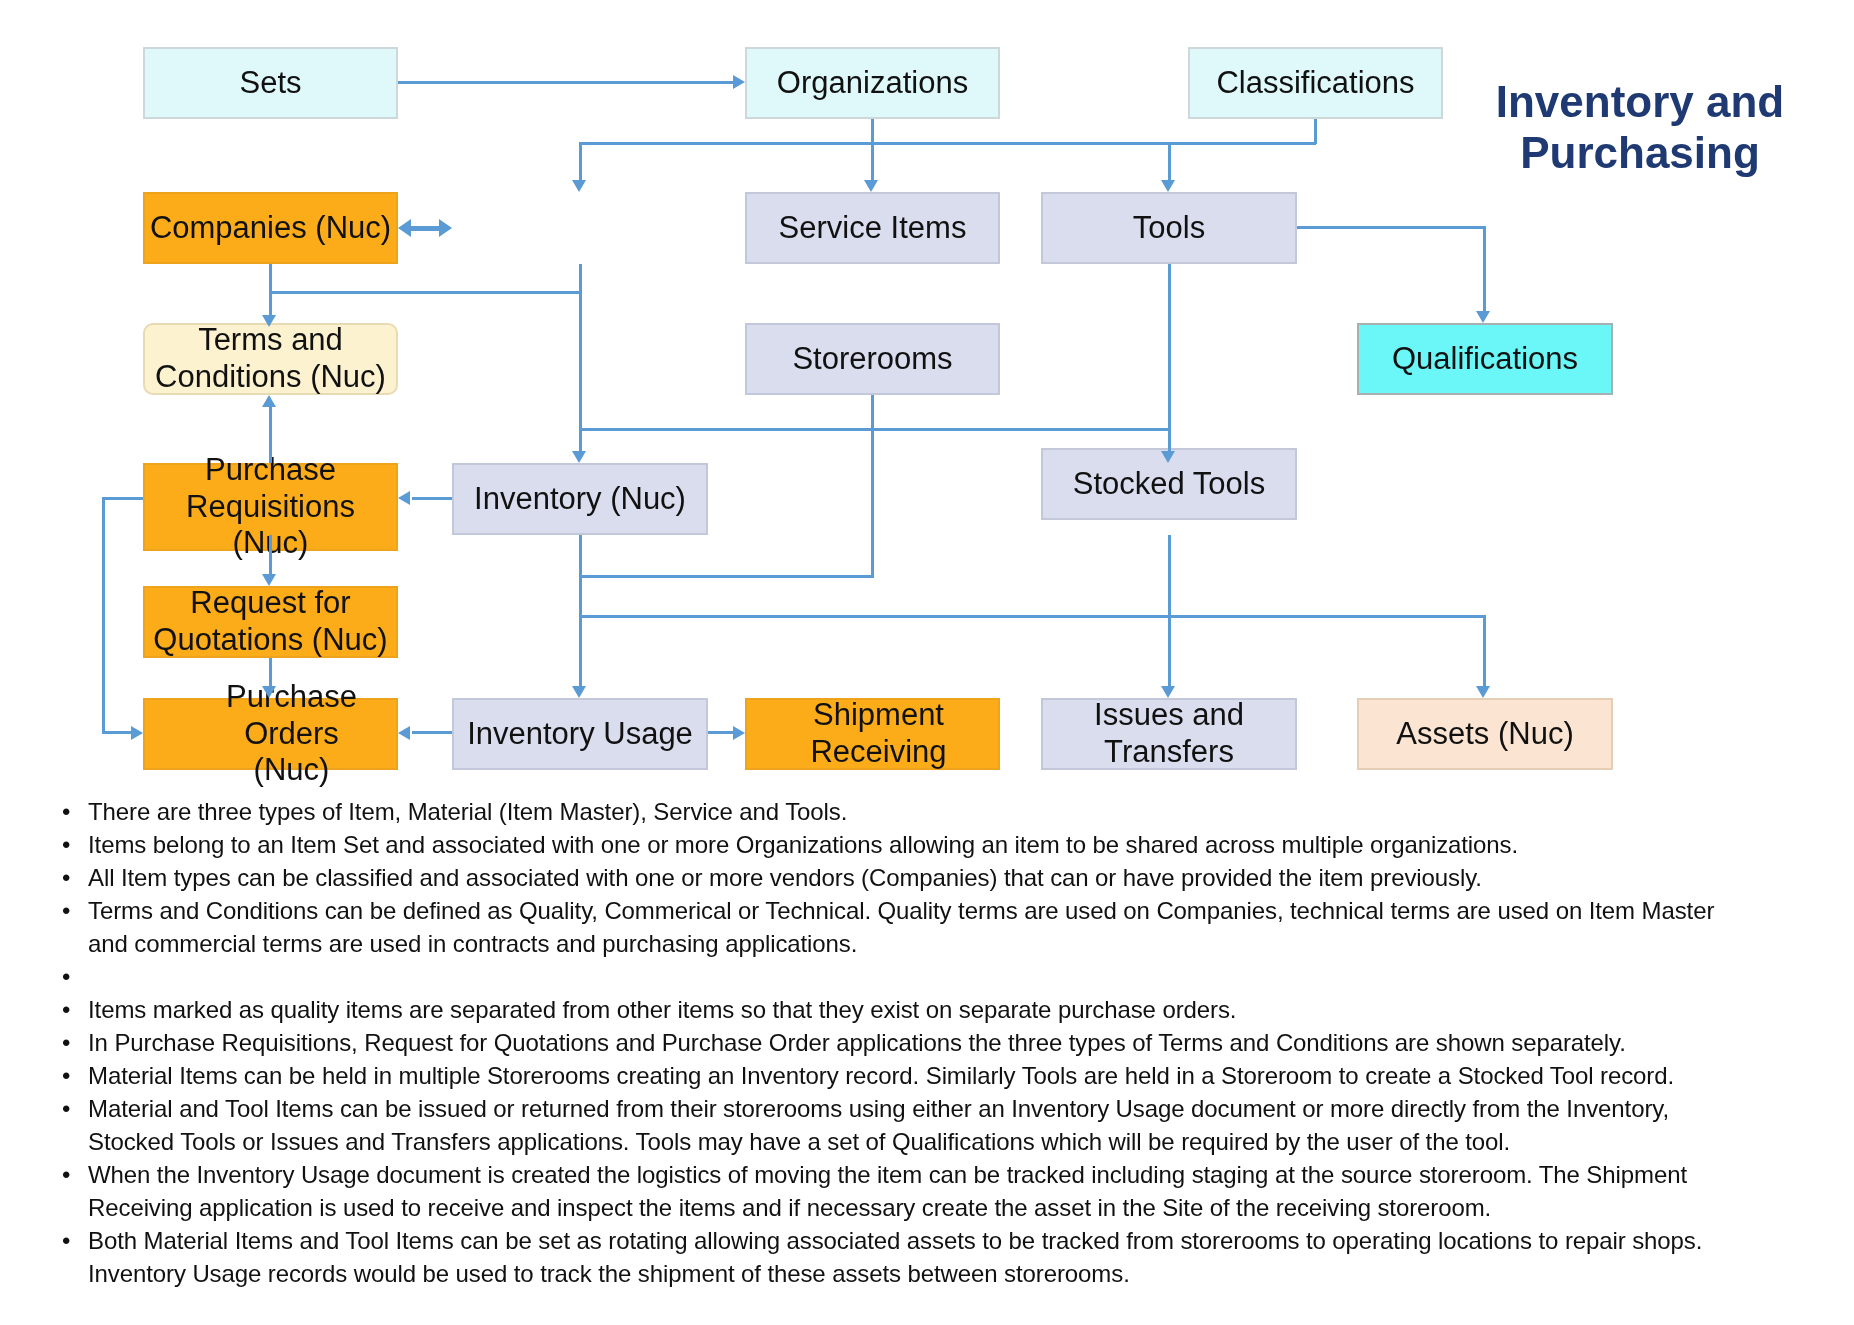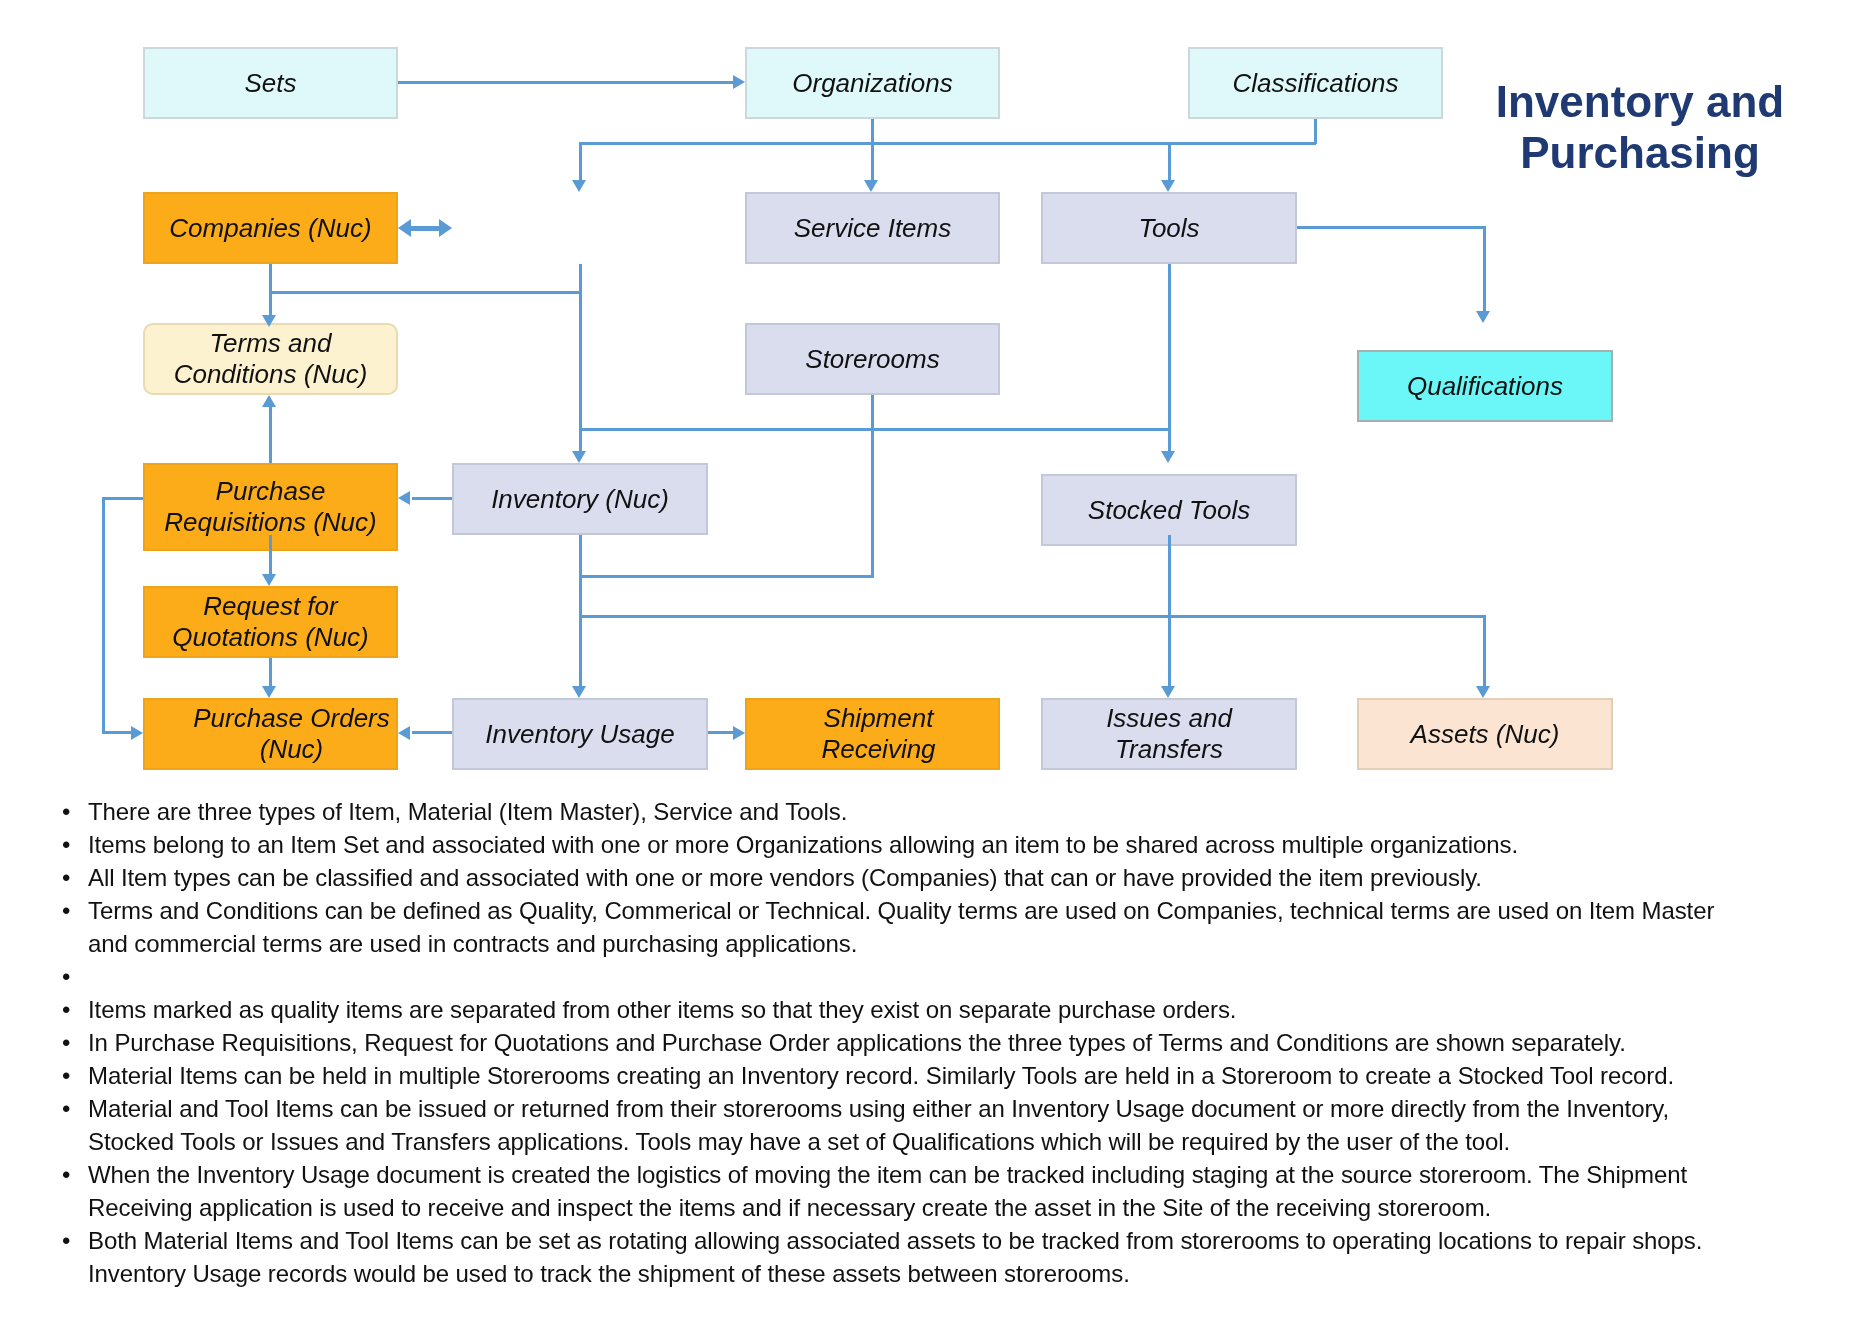--- a/index.html
+++ b/index.html
@@ -9,28 +9,28 @@
   }
   *{margin:0;padding:0;box-sizing:border-box;}
   html,body{background:#ffffff;}
   body{
     width:1854px;height:1325px;overflow:hidden;position:relative;
     font-family:"Liberation Sans","DejaVu Sans",sans-serif;color:var(--ink);
   }
   .canvas{position:absolute;left:0;top:0;width:1854px;height:1325px;}
   .box{
     position:absolute;display:flex;align-items:center;justify-content:center;
-    text-align:center;font-size:26px;line-height:1.18;white-space:pre-line;
-    border:2px solid transparent;padding:2px 4px;color:var(--ink);font-style:italic;
+    text-align:center;font-size:31px;line-height:1.18;white-space:pre-line;
+    border:2px solid transparent;padding:2px 4px;color:var(--ink);
   }
   .c-paleCyan{background:var(--paleCyan);border-color:#ccd8da;}
   .c-lavender{background:var(--lavender);border-color:#c2c8da;}
   .c-orange{background:var(--orange);border-color:#eda41c;}
   .c-cream{background:var(--cream);border-color:#e8dab2;border-radius:10px;}
-  .c-brightCyan{background:var(--brightCyan);border-color:#a6b0b1;margin-top:27px;}
+  .c-brightCyan{background:var(--brightCyan);border-color:#a6b0b1;}
   .c-peach{background:var(--peach);border-color:#e6ceb6;}
   .h{position:absolute;height:3px;background:var(--accent);}
   .v{position:absolute;width:3px;background:var(--accent);}
   .thick{height:5px;}
   .arr{position:absolute;width:0;height:0;}
   .ad{border-left:7px solid transparent;border-right:7px solid transparent;border-top:12px solid var(--accent);}
   .au{border-left:7px solid transparent;border-right:7px solid transparent;border-bottom:12px solid var(--accent);}
   .al{border-top:7px solid transparent;border-bottom:7px solid transparent;border-right:12px solid var(--accent);}
   .ar{border-top:7px solid transparent;border-bottom:7px solid transparent;border-left:12px solid var(--accent);}
   .al.big{border-top-width:9px;border-bottom-width:9px;border-right-width:13px;}
@@ -64,21 +64,21 @@
   <div class="box c-lavender" style="left:1041px;top:192px;width:256px;height:72px;"><span>Tools</span></div>
 
   <div class="box c-cream" style="left:143px;top:323px;width:255px;height:72px;"><span>Terms and
 Conditions (Nuc)</span></div>
   <div class="box c-lavender" style="left:745px;top:323px;width:255px;height:72px;"><span>Storerooms</span></div>
   <div class="box c-brightCyan" style="left:1357px;top:323px;width:256px;height:72px;"><span>Qualifications</span></div>
 
   <div class="box c-orange" style="left:143px;top:463px;width:255px;height:88px;"><span>Purchase
 Requisitions (Nuc)</span></div>
   <div class="box c-lavender" style="left:452px;top:463px;width:256px;height:72px;"><span>Inventory (Nuc)</span></div>
-  <div class="box c-lavender" style="left:1041px;top:474px;width:256px;height:72px;text-align:right;"><span>Stocked Tools</span></div>
+  <div class="box c-lavender" style="left:1041px;top:448px;width:256px;height:72px;text-align:right;"><span>Stocked Tools</span></div>
 
   <div class="box c-orange" style="left:143px;top:586px;width:255px;height:72px;"><span>Request for
 Quotations (Nuc)</span></div>
 
   <div class="box c-orange" style="left:143px;top:698px;width:255px;height:72px;padding-left:46px;"><span>Purchase Orders
 (Nuc)</span></div>
   <div class="box c-lavender" style="left:452px;top:698px;width:256px;height:72px;"><span>Inventory Usage</span></div>
   <div class="box c-orange" style="left:745px;top:698px;width:255px;height:72px;padding-left:16px;"><span>Shipment
 Receiving</span></div>
   <div class="box c-lavender" style="left:1041px;top:698px;width:256px;height:72px;"><span>Issues and

